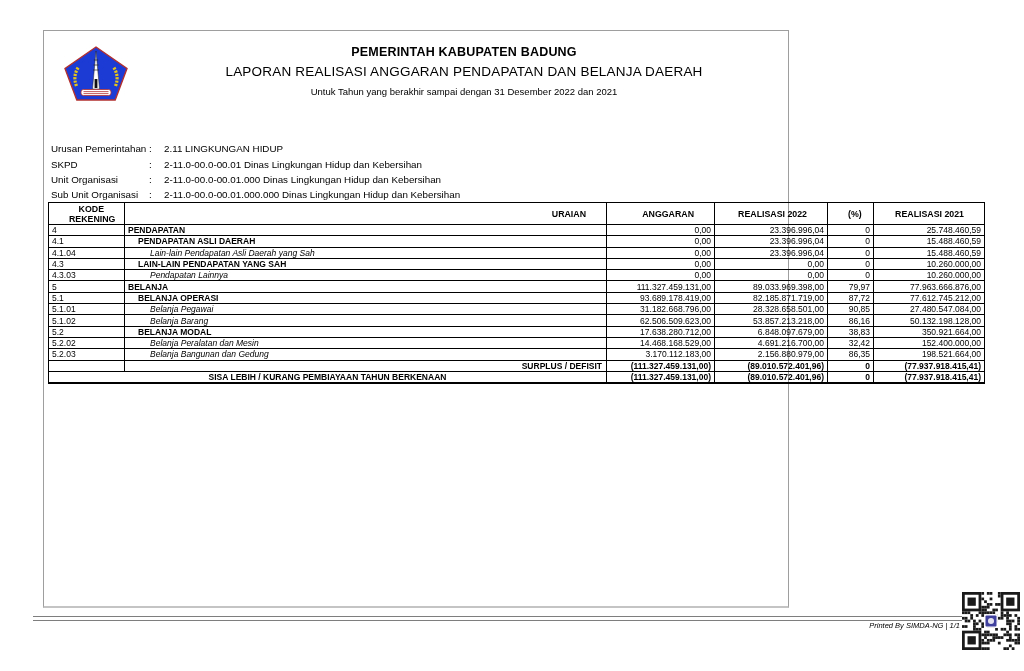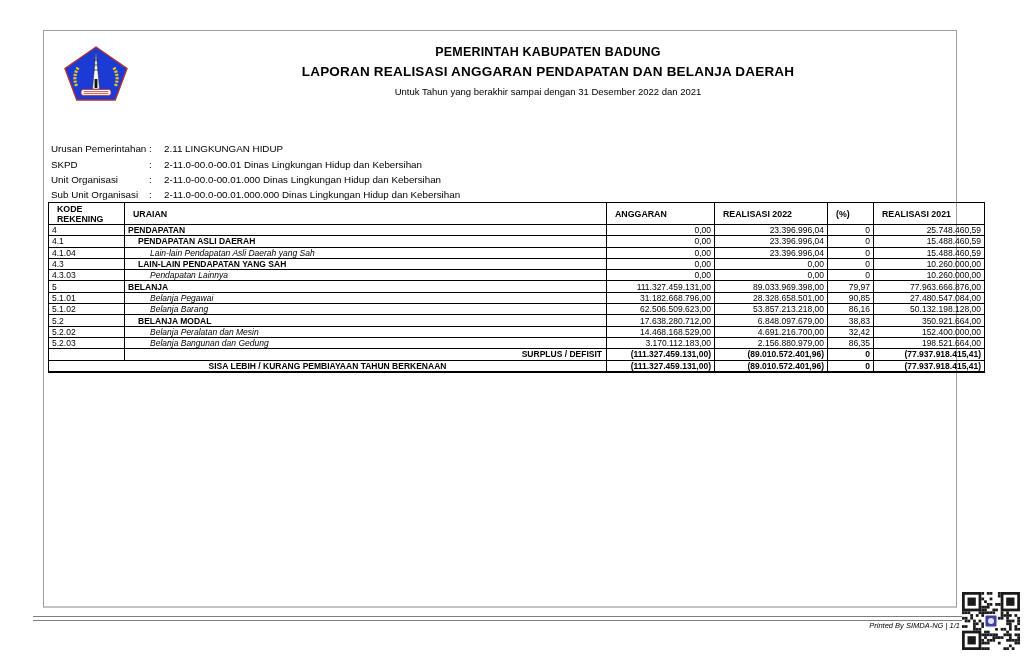--- a/index.html
+++ b/index.html
@@ -4,45 +4,45 @@
 <style>
   * { box-sizing: border-box; }
   html,body { margin:0; padding:0; }
   body {
     width:1024px; height:671px; position:relative; overflow:hidden;
     background:#ffffff; font-family:"Liberation Sans", sans-serif; color:#000;
   }
 
   
   .page {
-    position:absolute; left:43px; top:30px; width:914px; height:578px;
+    position:absolute; left:43px; top:30px; width:746px; height:578px;
     background:#fff; border:1px solid #9e9e9e; border-bottom:2px solid #c4c4c4;
   }
 
   
   .logo { position:absolute; left:19px; top:15px; width:66px; height:56px; }
 
   
   .head { position:absolute; left:100px; right:4px; top:14px; text-align:center; }
   .head-org    { font-size:12.5px; font-weight:bold; letter-spacing:.2px; }
-  .head-title  { font-size:13.5px; font-weight:bold; margin-top:5px; letter-spacing:.2px; }
+  .head-title  { font-size:13.5px; font-weight:normal; margin-top:5px; letter-spacing:.2px; }
   .head-period { font-size:9.5px;  margin-top:7px; }
 
   
   .meta { position:absolute; left:7px; top:89px; font-size:9.8px;margin-top:21px; }
   .meta-row { display:grid; grid-template-columns:98px 15px auto; height:15.4px; align-items:center; }
 
   
   table.report {
     position:absolute; left:4px; top:171px; width:936px;
     border-collapse:collapse; table-layout:fixed; font-size:8.5px;
   }
   .report th {
     border:1px solid #000; height:22px; font-size:8.8px; font-weight:bold;
-    text-align:left; padding:0 8px; overflow:hidden;
+    text-align:right; padding:0 20px; overflow:hidden;
   }
   .report td {
     border:1px solid #000; height:11.3px; padding:0 3px;
     white-space:nowrap; overflow:hidden; vertical-align:middle;
   }
   .report td.kode   { padding-left:3px; }
   .report td.num    { text-align:right; }
   .report td.uraian { padding:0; }
   .report td.uraian span { display:block; }
   .ind0 { padding-left:3px;  font-weight:bold; }
@@ -181,20 +181,30 @@
         </tr>
         <tr>
           <td class="kode">5</td>
           <td class="uraian">
             <span class="ind0">BELANJA</span>
           </td>
           <td class="num">111.327.459.131,00</td>
           <td class="num">89.033.969.398,00</td>
           <td class="num">79,97</td>
           <td class="num">77.963.666.876,00</td>
+        </tr>
+        <tr>
+          <td class="kode">5.1</td>
+          <td class="uraian">
+            <span class="ind1">BELANJA OPERASI</span>
+          </td>
+          <td class="num">93.689.178.419,00</td>
+          <td class="num">82.185.871.719,00</td>
+          <td class="num">87,72</td>
+          <td class="num">77.612.745.212,00</td>
         </tr>
         <tr>
           <td class="kode">5.1.01</td>
           <td class="uraian">
             <span class="ind2 reg">Belanja Pegawai</span>
           </td>
           <td class="num">31.182.668.796,00</td>
           <td class="num">28.328.658.501,00</td>
           <td class="num">90,85</td>
           <td class="num">27.480.547.084,00</td>

